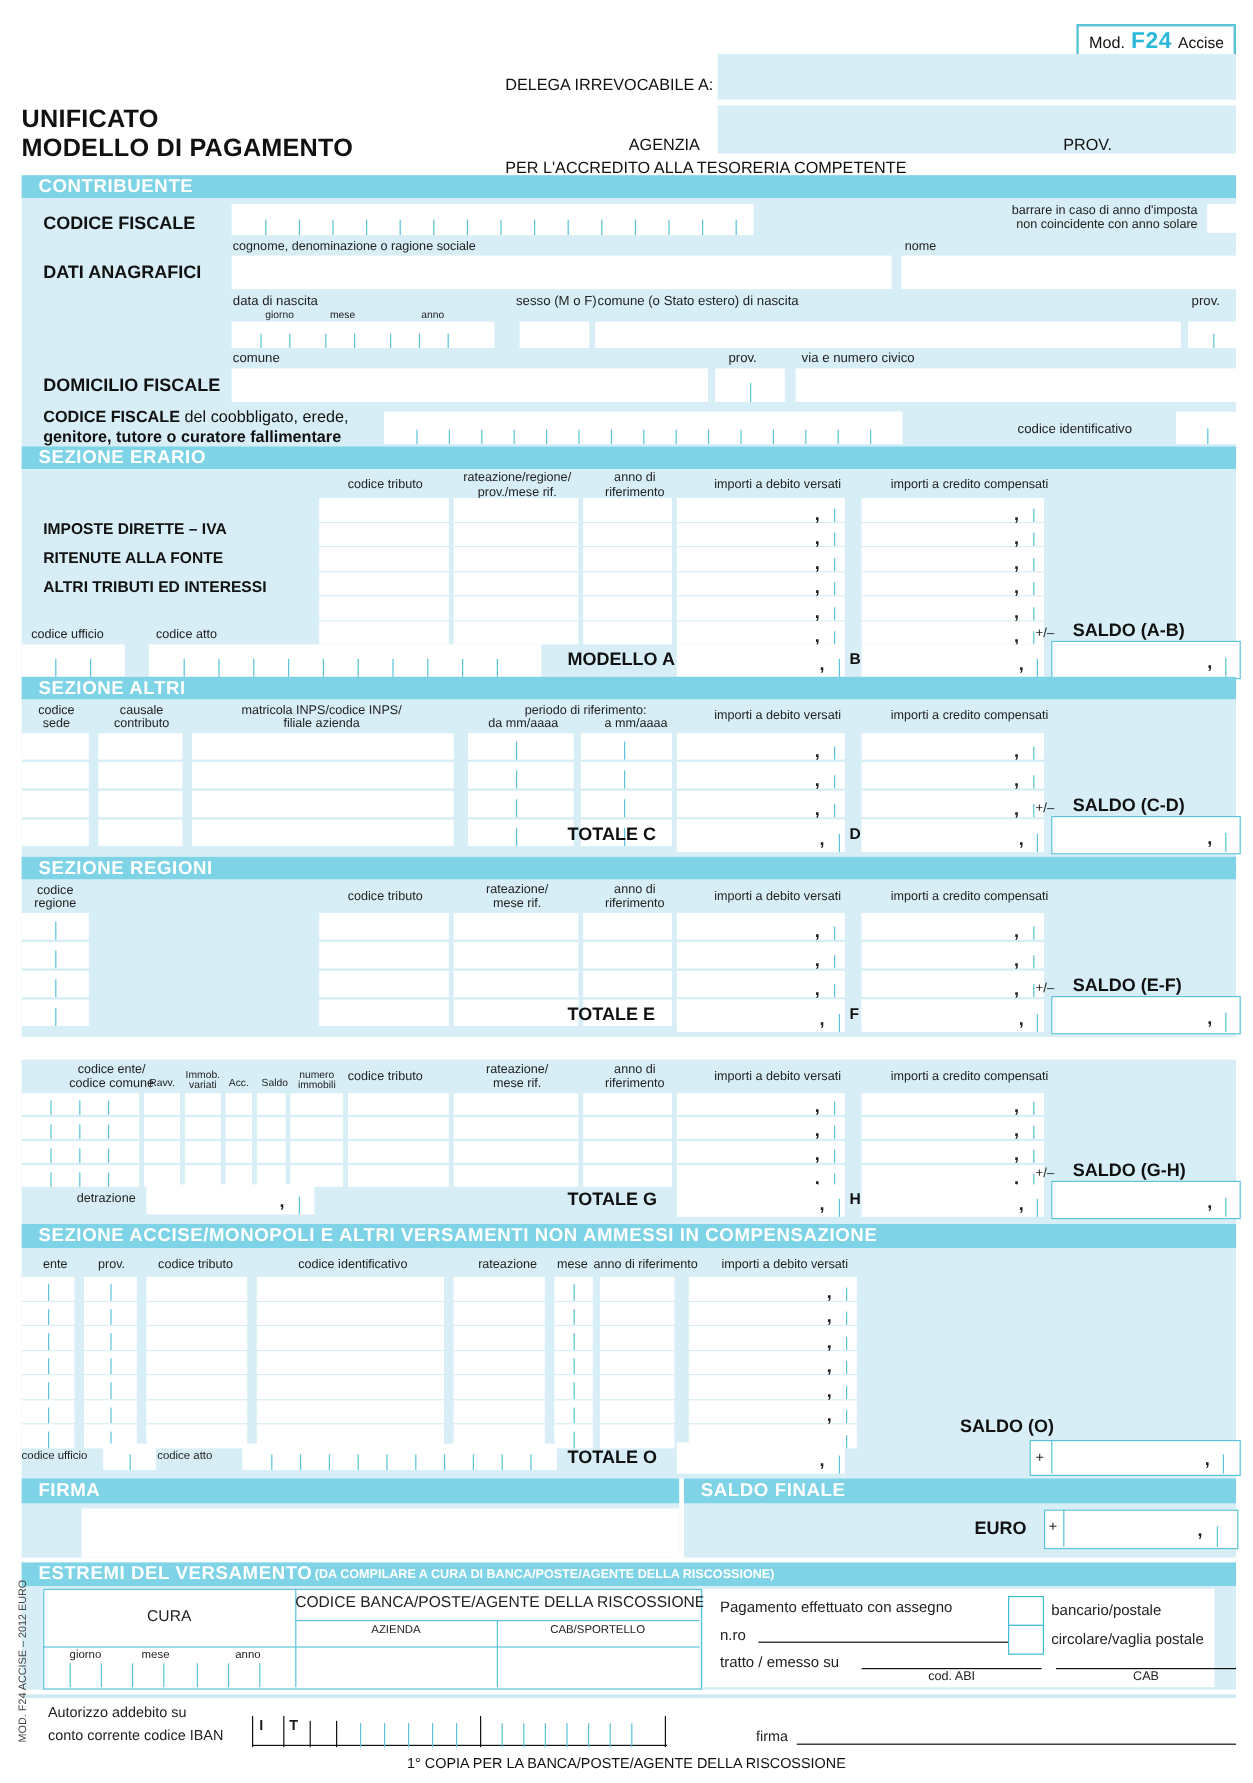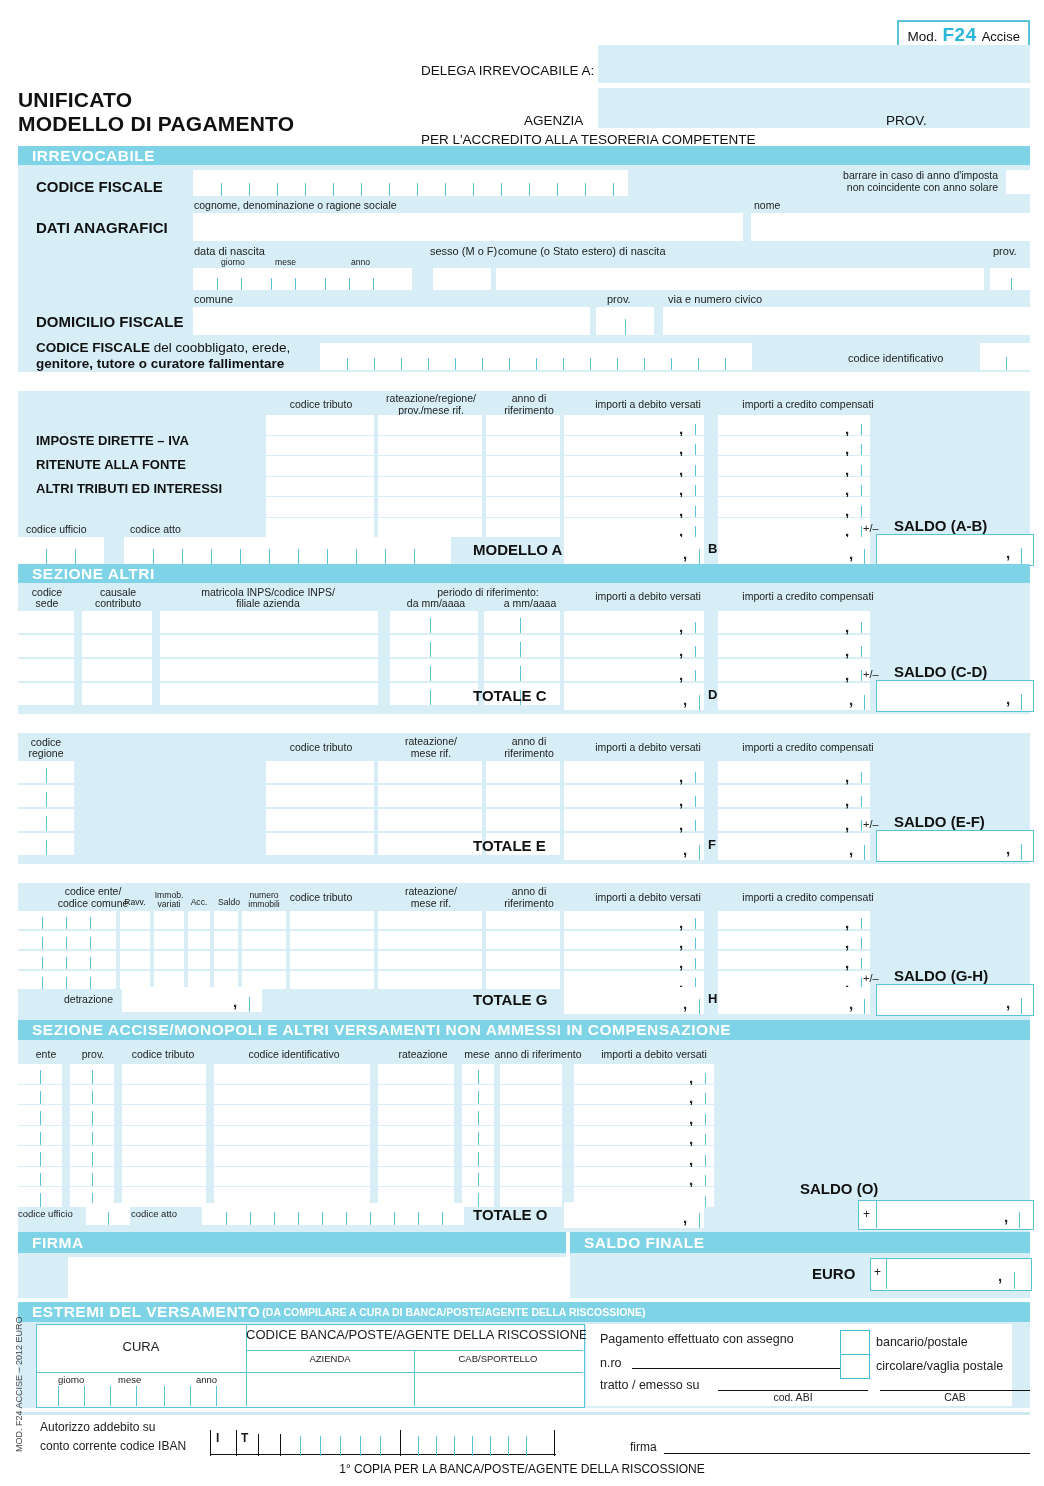--- a/index.html
+++ b/index.html
@@ -72,21 +72,21 @@
   </div>
 
   <div class="hdrtxt" style="left:421px;top:63px;">DELEGA IRREVOCABILE A:</div>
   <div class="hdrfield" style="left:598px;top:45px;width:432px;height:38px;"></div>
   <div class="hdrtxt" style="left:524px;top:113px;">AGENZIA</div>
   <div class="hdrfield" style="left:598px;top:88px;width:432px;height:40px;"></div>
   <div class="hdrtxt" style="left:886px;top:113px;">PROV.</div>
   <div class="hdrtxt" style="left:421px;top:132px;">PER L'ACCREDITO ALLA TESORERIA COMPETENTE</div>
 
   <div class="band abs" style="left:18px;top:146px;width:1012px;height:19px;">
-    <span class="t">IRREVOCABILE</span>
+    <span class="t">CONTRIBUENTE</span>
   </div>
   <div class="sect abs" style="left:18px;top:165px;width:1012px;height:207px;">
 
     <div class="big" style="left:18px;top:13px;">CODICE FISCALE</div>
     <div class="wbox" style="left:175px;top:5px;width:435px;height:26px;"></div>
     <div class="abs" style="left:175px;top:5px;width:435px;height:26px;">
       <div class="vt" style="left:28px;top:13px;height:13px;"></div>
         <div class="vt" style="left:56px;top:13px;height:13px;"></div>
       <div class="vt" style="left:84px;top:13px;height:13px;"></div>
         <div class="vt" style="left:112px;top:13px;height:13px;"></div>
@@ -164,20 +164,23 @@
         <div class="vt" style="left:324px;top:15px;height:12px;"></div>
       <div class="vt" style="left:351px;top:15px;height:12px;"></div>
         <div class="vt" style="left:378px;top:15px;height:12px;"></div>
       <div class="vt" style="left:405px;top:15px;height:12px;"></div>
     </div>
     <div class="lbl" style="left:830px;top:187px;font-size:11px;">codice identificativo</div>
     <div class="wbox" style="left:962px;top:178px;width:52px;height:27px;"></div>
     <div class="vt" style="left:988px;top:192px;height:13px;"></div>
   </div>
 
+  <div class="band abs" style="left:18px;top:372px;width:1012px;height:19px;">
+    <span class="t">SEZIONE ERARIO</span>
+  </div>
   <div class="sect abs" style="left:18px;top:391px;width:1012px;height:173px;">
     <div class="lbl c" style="left:248px;top:8px;width:110px;">codice tributo</div>
     <div class="lbl c" style="left:358px;top:2px;width:110px;">rateazione/regione/</div>
     <div class="lbl c" style="left:358px;top:14px;width:110px;">prov./mese rif.</div>
     <div class="lbl c" style="left:466px;top:2px;width:90px;">anno di</div>
     <div class="lbl c" style="left:466px;top:14px;width:90px;">riferimento</div>
     <div class="lbl c" style="left:544px;top:8px;width:172px;">importi a debito versati</div>
     <div class="lbl c" style="left:700px;top:8px;width:180px;">importi a credito compensati</div>
 
     <div class="mid" style="left:18px;top:42px;">IMPOSTE DIRETTE – IVA</div>
@@ -354,20 +357,23 @@
     <div class="lbl" style="left:665px;top:109px;font-size:15px;font-weight:bold;">,</div>
     <div class="vt" style="left:681px;top:112px;height:15px;"></div>
     <div class="wbox" style="left:700px;top:100px;width:152px;height:27px;"></div>
     <div class="lbl" style="left:831px;top:109px;font-size:15px;font-weight:bold;">,</div>
     <div class="vt" style="left:846px;top:112px;height:15px;"></div>
     <div class="obox" style="left:858px;top:97px;width:156px;height:30px;"></div>
     <div class="lbl" style="left:988px;top:108px;font-size:15px;font-weight:bold;">,</div>
     <div class="vt" style="left:1003px;top:111px;height:16px;"></div>
   </div>
 
+  <div class="band abs" style="left:18px;top:714px;width:1012px;height:19px;">
+    <span class="t">SEZIONE REGIONI</span>
+  </div>
   <div class="sect abs" style="left:18px;top:733px;width:1012px;height:131px;">
     <div class="lbl c" style="left:0px;top:4px;width:56px;">codice</div>
     <div class="lbl c" style="left:0px;top:15px;width:56px;">regione</div>
     <div class="lbl c" style="left:248px;top:9px;width:110px;">codice tributo</div>
     <div class="lbl c" style="left:358px;top:3px;width:110px;">rateazione/</div>
     <div class="lbl c" style="left:358px;top:15px;width:110px;">mese rif.</div>
     <div class="lbl c" style="left:466px;top:3px;width:90px;">anno di</div>
     <div class="lbl c" style="left:466px;top:15px;width:90px;">riferimento</div>
     <div class="lbl c" style="left:544px;top:9px;width:172px;">importi a debito versati</div>
     <div class="lbl c" style="left:700px;top:9px;width:180px;">importi a credito compensati</div>

